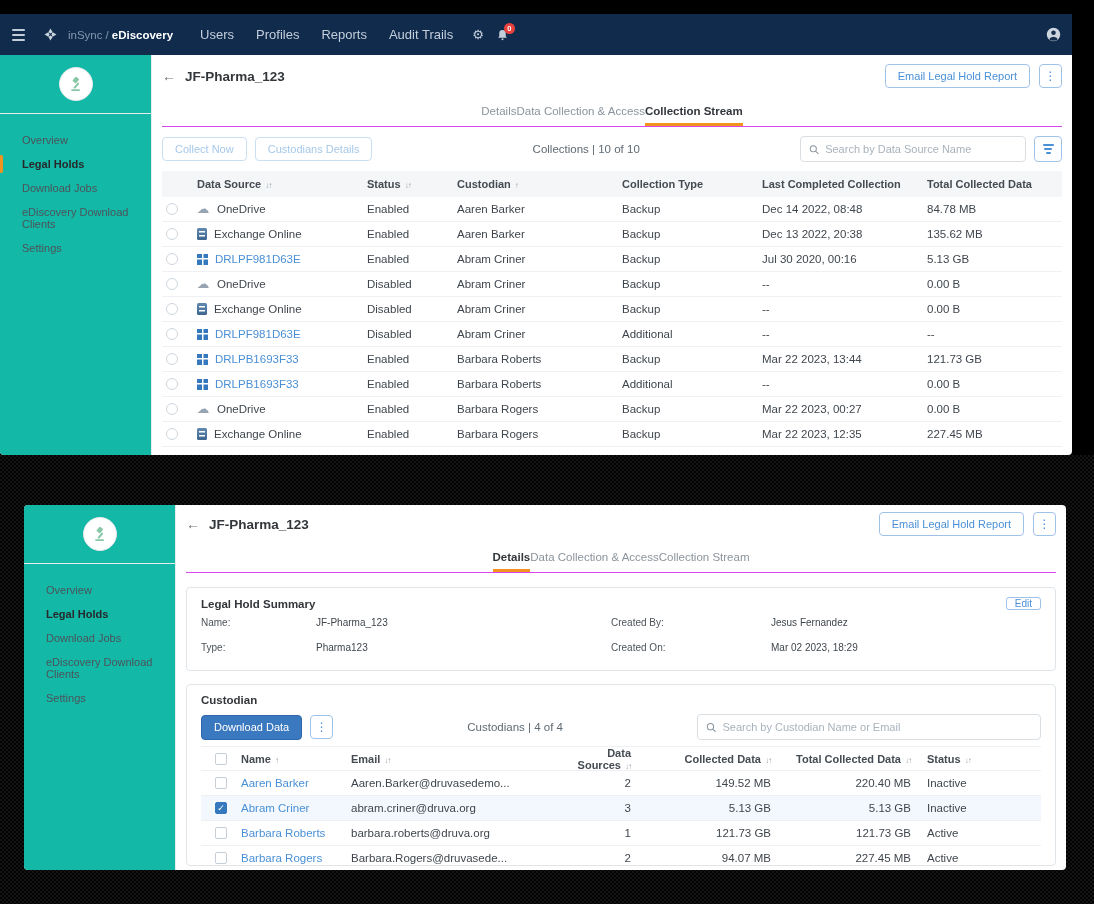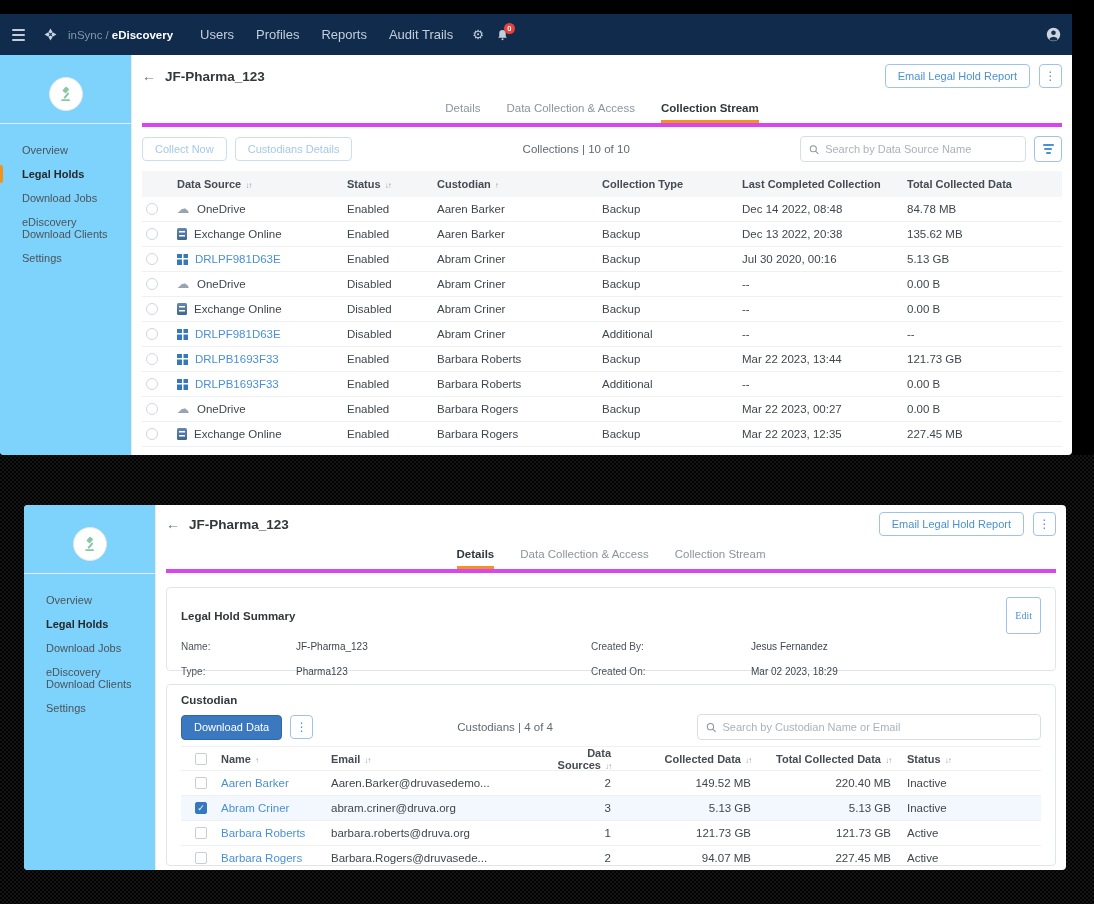--- a/index.html
+++ b/index.html
@@ -23,40 +23,40 @@
   .gear{font-size:13px;color:#c3cedb;margin:0 8px;cursor:pointer;line-height:1}
   .bell{position:relative;margin:0 10px 0 4px;cursor:pointer;display:flex}
   .badge{position:absolute;top:-5px;right:-6px;min-width:11px;height:11px;border-radius:6px;
          background:#e8413c;color:#fff;font-size:7.5px;line-height:11px;text-align:center;padding:0 2px;font-weight:700}
   .nsp{flex:1}
   .avatar{display:flex;cursor:pointer}
 
   
   .bd{display:flex;height:413px}
   .w2 .bd{height:365px}
-  .sb{width:132px;flex:none;background:#7dd3fc;border-right:1px solid #e7ebee;padding-top:20px}
+  .sb{width:152px;flex:none;background:#14b8a6;border-right:1px solid #e7ebee;padding-top:10px}
   .gv{width:34px;height:34px;border:1px solid #e4e8ea;border-radius:50%;background:#fff;
       margin:2px auto 12px;display:flex;align-items:center;justify-content:center}
   .sdiv{height:1px;background:#e7ebee;margin-bottom:14px}
   .si{position:relative;font-size:11px;color:#4c535a;padding:6px 6px 6px 22px;cursor:pointer;line-height:1.1}
   .si.on{font-weight:700;color:#26282b}
   .w1 .si.on::before{content:"";position:absolute;left:0;top:3px;bottom:3px;width:3px;background:#f0941f;border-radius:0 2px 2px 0}
 
   
   .mn{flex:1;min-width:0;padding:0 10px;display:flex;flex-direction:column}
   .ph{height:42px;display:flex;align-items:center;gap:9px}
   .w2 .ph{height:38px}
   .back{color:#6b7680;font-size:14px;cursor:pointer;line-height:1}
   .ttl{font-size:13.5px;font-weight:700;color:#33373b}
   .sp{flex:1}
   .obtn{background:#fff;border:1px solid #9fc3e8;color:#4a90d6;font-size:11px;border-radius:4px;
         height:24px;padding:0 12px;cursor:pointer;font-family:inherit;white-space:nowrap}
   .kb{width:23px;height:24px;background:#fff;border:1px solid #9fc3e8;color:#4a90d6;border-radius:4px;
       font-size:12px;line-height:1;cursor:pointer;display:flex;align-items:center;justify-content:center;font-family:inherit}
-  .tabs{height:30px;display:flex;justify-content:center;align-items:flex-end;gap:26px;border-bottom:4px solid #d946ef}
+  .tabs{height:30px;display:flex;justify-content:center;align-items:flex-end;border-bottom:1px solid #d946ef}
   .tab{font-size:11.5px;color:#8b949c;padding-bottom:9px;cursor:pointer;white-space:nowrap}
   .tab.on{color:#33373b;font-weight:700;border-bottom:3px solid #f0941f;padding-bottom:6px}
 
   
   .tbar{height:44px;display:flex;align-items:center;gap:8px}
   .obtn.dis{border-color:#cadff2;color:#a6c8ea;cursor:default}
   .cnt{flex:1;text-align:center;font-size:11.5px;color:#5f6a73;white-space:nowrap}
   .srch{display:flex;align-items:center;gap:6px;border:1px solid #d9dee3;border-radius:4px;height:26px;
         padding:0 8px;background:#fff}
   .srch input{border:none;outline:none;font-size:11px;color:#3f464d;font-family:inherit;width:100%}
@@ -86,21 +86,21 @@
       background:linear-gradient(#fff,#fff) 50% 0/1.5px 100% no-repeat,
                  linear-gradient(#fff,#fff) 0 50%/100% 1.5px no-repeat,#3578bd}
   .lnk{color:#4a90d6;cursor:pointer}
 
   
   .card{border:1px solid #e0e5e9;border-radius:4px;background:#fff}
   .sum{margin-top:14px;padding:9px 14px 10px;height:84px}
   .sumhead{display:flex;align-items:center}
   .ctt{font-size:11.5px;font-weight:700;color:#33373b}
   .edit{margin-left:auto;font-size:10px;color:#4a90d6;border:1px solid #9fc3e8;background:#fff;
-        border-radius:3px;padding:12px 8px;cursor:pointer;font-family:Liberation Serif, serif}
+        border-radius:3px;padding:0 8px;cursor:pointer;font-family:Liberation Sans, sans-serif}
   .srow{display:grid;grid-template-columns:115px 295px 160px 1fr;font-size:10px;color:#3f464d;height:25px;align-items:center}
   .slab{color:#4c535a}
   .cust{margin-top:13px;padding:9px 14px 0;height:182px;overflow:hidden}
   .ctt2{font-size:11.5px;font-weight:700;color:#33373b}
   .tbar2{height:38px;display:flex;align-items:center;gap:8px;margin-top:2px}
   .pbtn{background:#3a78bf;border:1px solid #2f68aa;color:#fff;font-size:11px;border-radius:4px;height:25px;
         padding:0 12px;cursor:pointer;font-family:inherit}
   .s2{width:344px}
   .tbl2{font-size:11.5px;color:#3f464d}
   .thr2,.tr2{display:grid;grid-template-columns:40px 110px 205px 75px 140px 140px 1fr;align-items:center}

